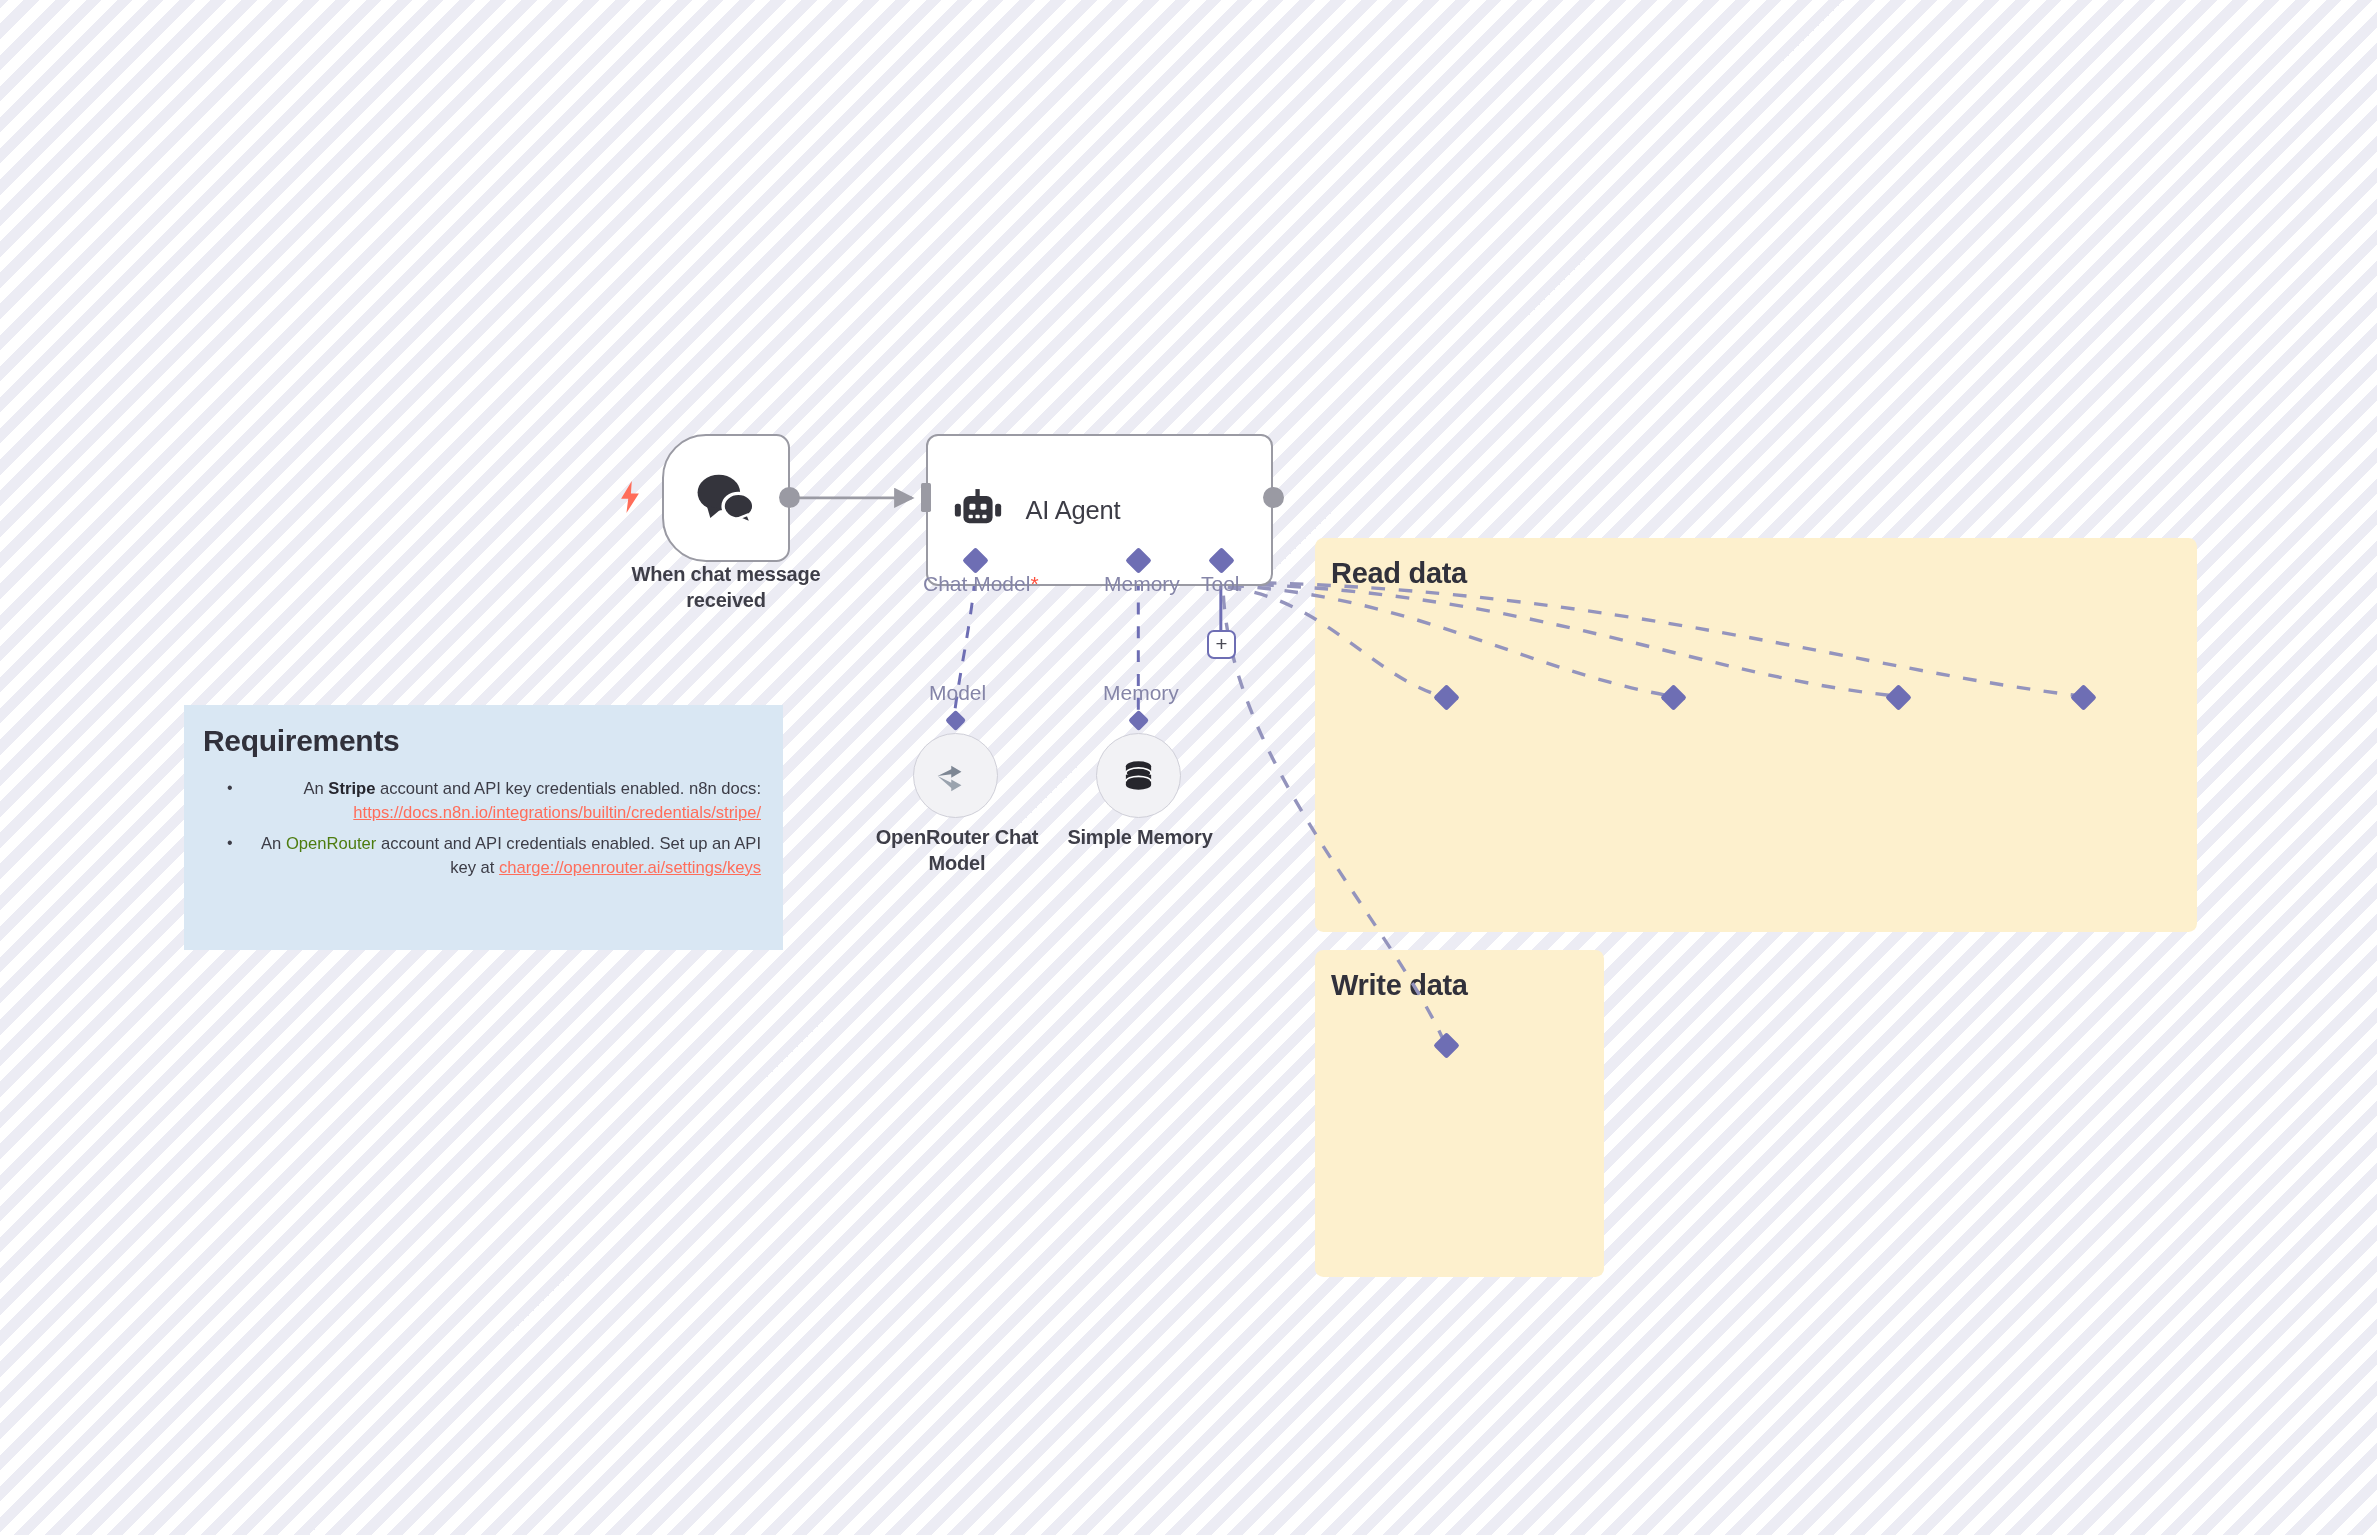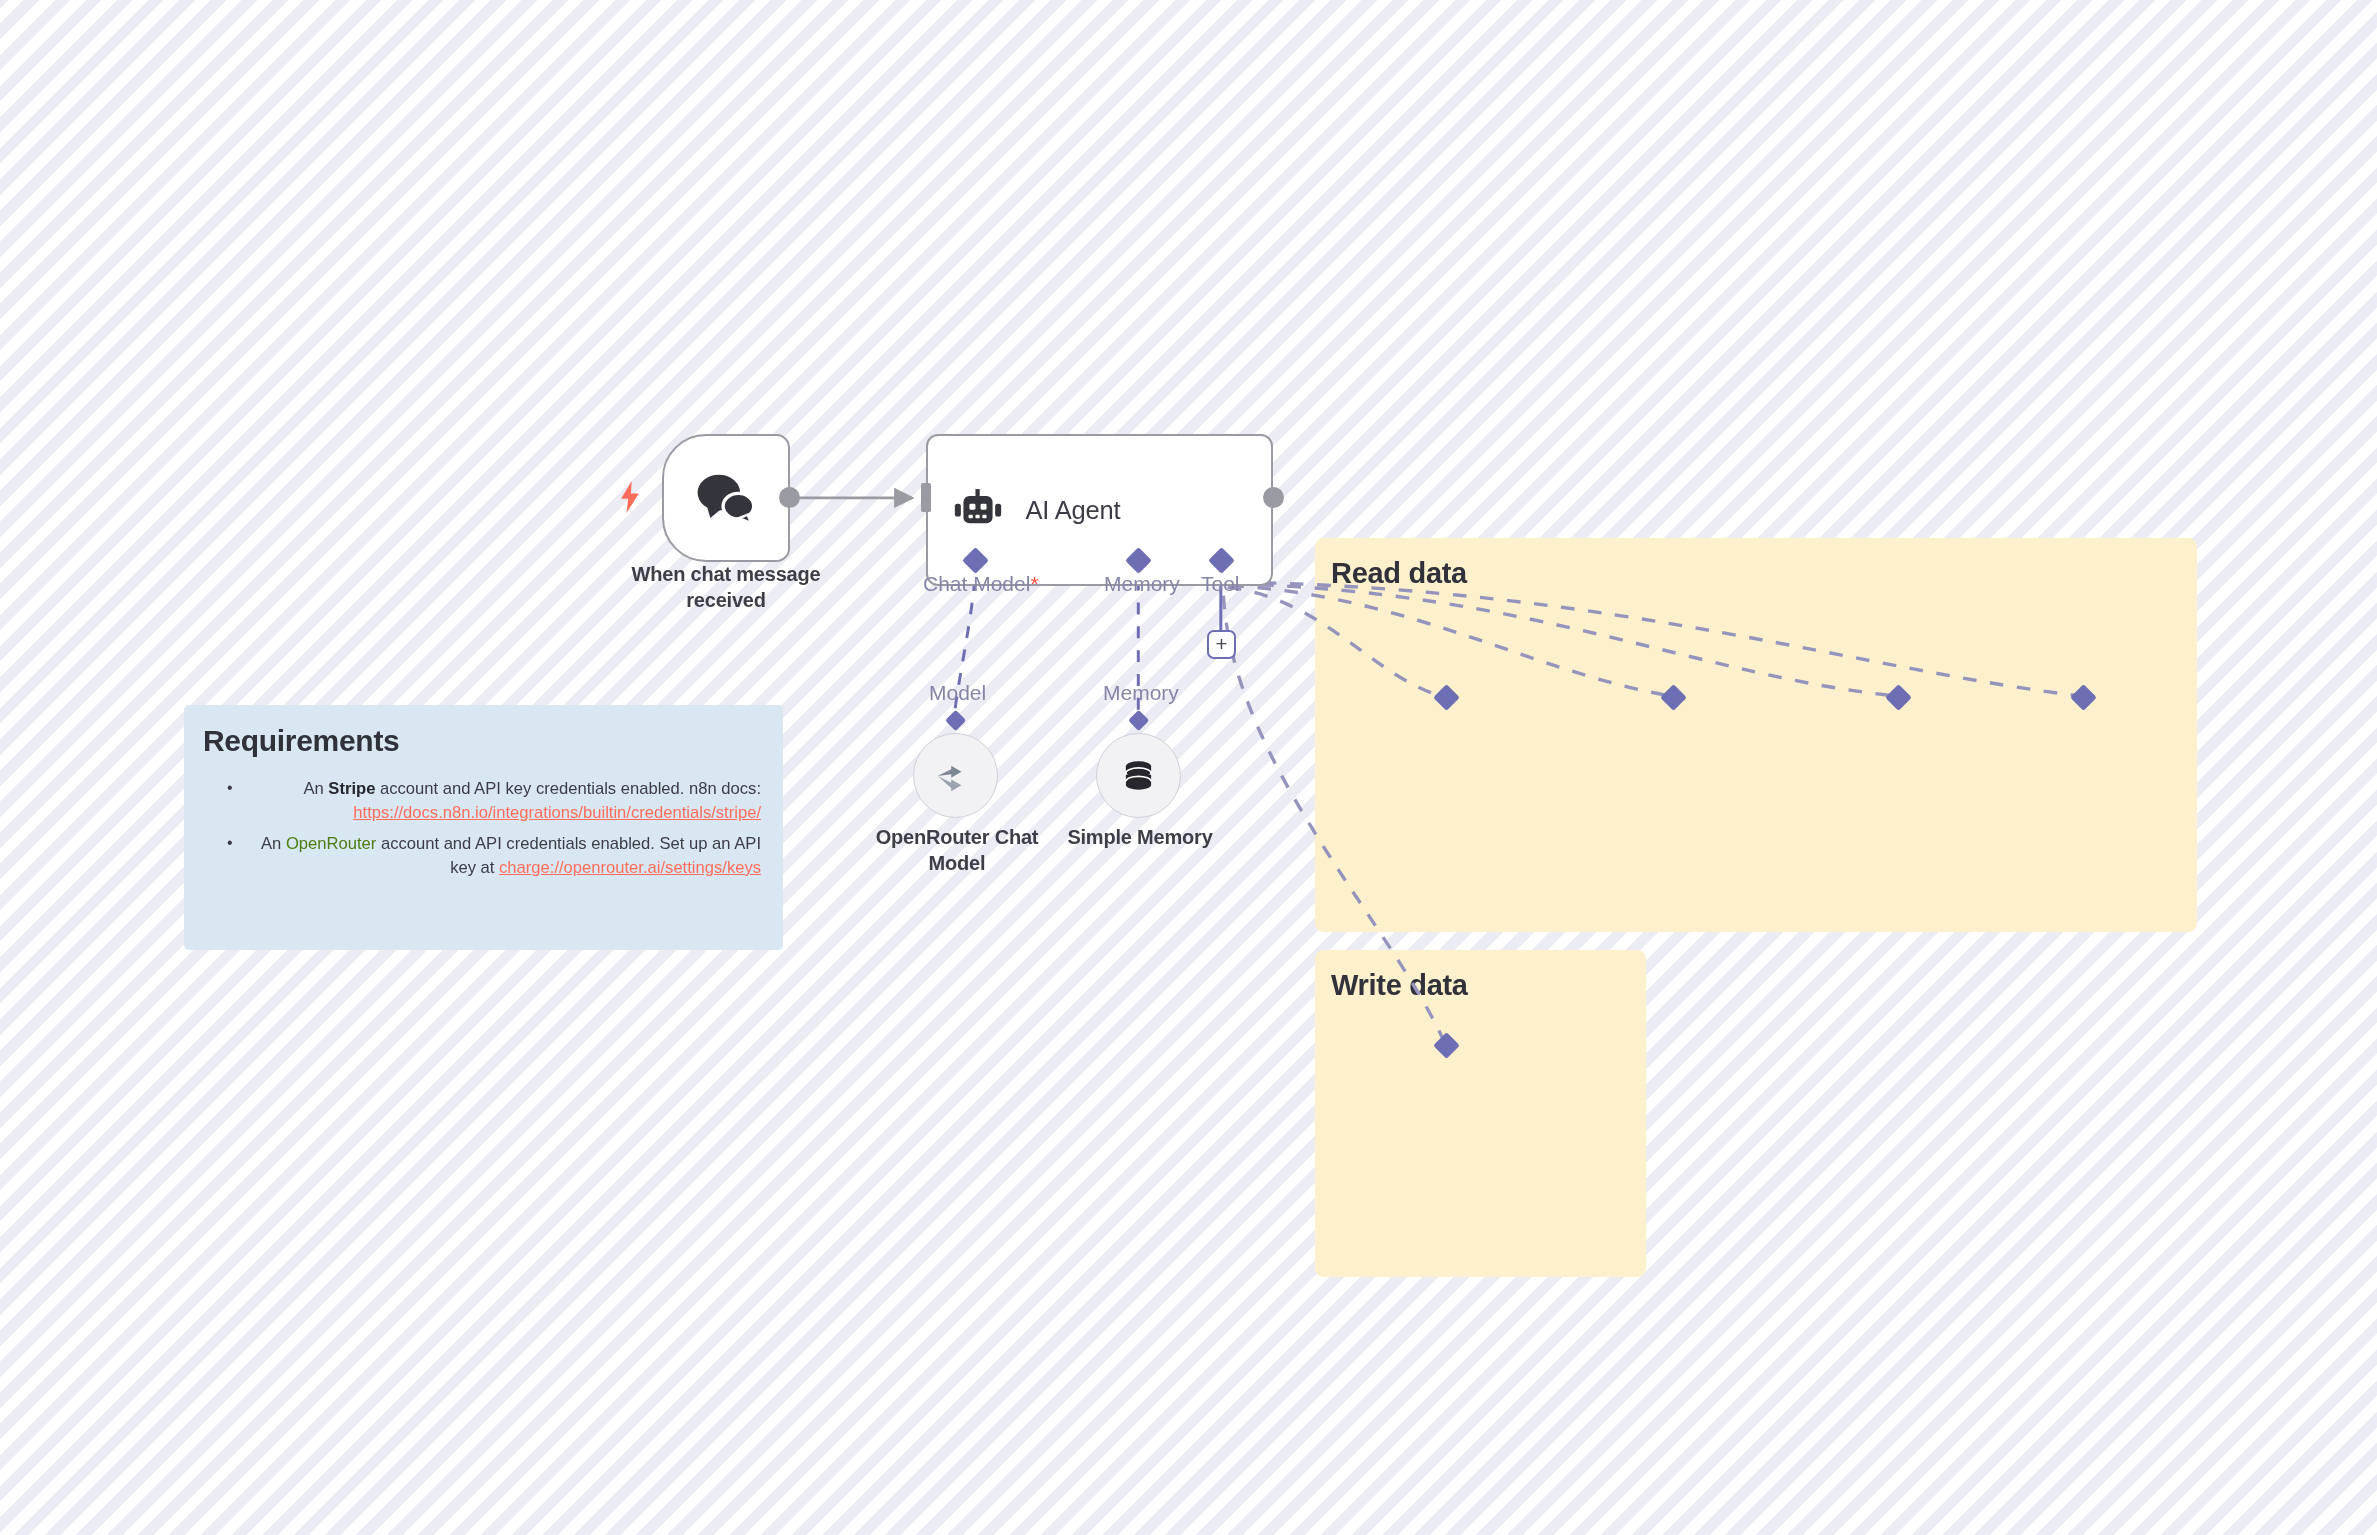--- a/index.html
+++ b/index.html
@@ -57,21 +57,21 @@
     padding: 19px 0 0 16px;
   }
 
   
   #requirements-note {
     left: 184px;
     top: 705px;
     width: 599px;
     height: 245px;
     background: #d9e7f3;
-    border-radius: 5px;
+    border-radius: 0;
   }
   #requirements-note .sticky-title {
     padding: 19px 0 0 19px;
     font-size: 30px;
   }
   .req-list {
     margin: 19px 0 0 16px;
     padding: 0 22px 0 44px;
     list-style: none;
     text-align: right;
@@ -96,21 +96,21 @@
     color: #ff6d5a;
     word-break: break-all;
   }
   .req-accent {
     color: #4d7c0f;
     font-weight: 400;
   }
 
   
   #read-note  { left: 1315px; top: 538px;  width: 882px; height: 394px; }
-  #write-note { left: 1315px; top: 950px; width: 331px;  height: 327px; }
+  #write-note { left: 1315px; top: 950px; width: 289px;  height: 327px; }
 
   
   .node { position: absolute; z-index: 4; }
 
   
   .trigger-box {
     position: absolute;
     width: 128px;
     height: 128px;
     background: #ffffff;

